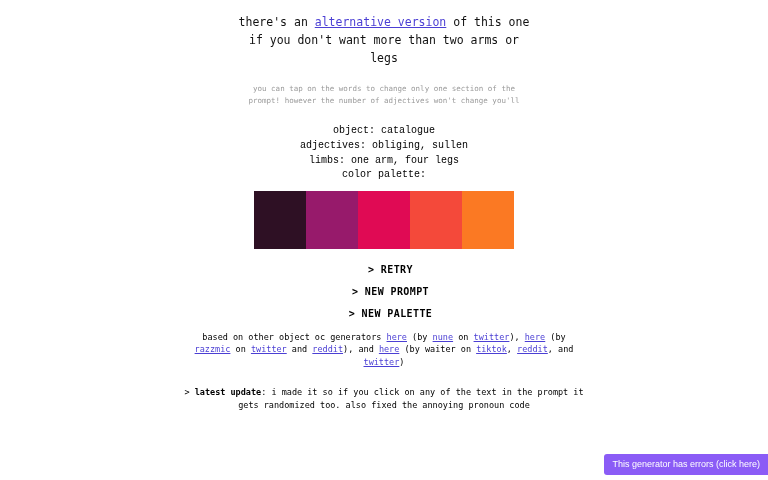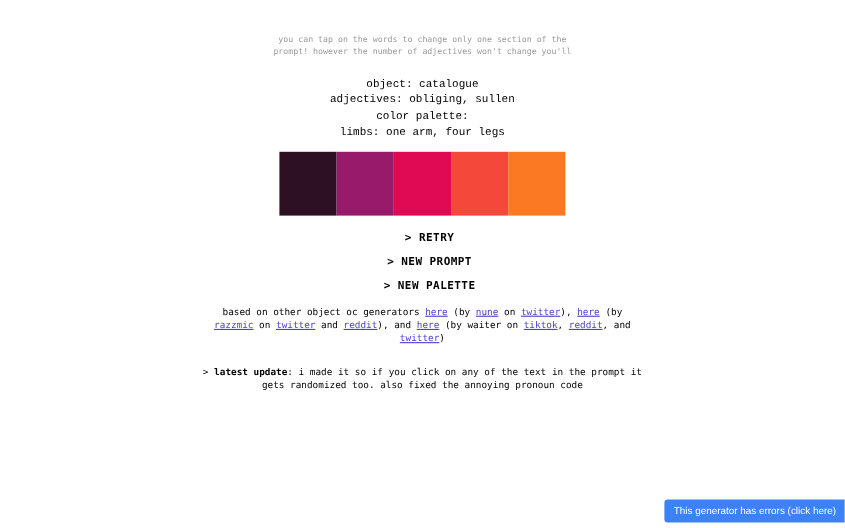--- a/index.html
+++ b/index.html
@@ -113,31 +113,34 @@
     cursor: pointer;
     white-space: nowrap;
   }
 </style>
 </head>
 <body>
 
 <div class="page">
 
 
+  <div class="subtitle">
+    <span>there's an </span><a class="lnk">alternative version</a><span> of this one if you don't want more than two arms or legs</span>
+  </div>
 
   <div class="hint">
     <div>you can tap on the words to change only one section of the</div>
     <div>prompt! however the number of adjectives won't change you'll</div>
   </div>
 
   <div class="prompt">
     <div><span>object: </span><span class="word">catalogue</span></div>
     <div><span>adjectives: </span><span class="word">obliging, sullen</span></div>
+    <div><span>limbs: </span><span class="word">one arm, four legs</span></div>
     <div>color palette:</div>
-    <div><span>limbs: </span><span class="word">one arm, four legs</span></div>
   </div>
 
   <div class="palette">
     <div class="swatch" style="background: rgb(46, 16, 36);"></div>
     <div class="swatch" style="background: rgb(151, 26, 107);"></div>
     <div class="swatch" style="background: rgb(224, 10, 84);"></div>
     <div class="swatch" style="background: rgb(244, 73, 58);"></div>
     <div class="swatch" style="background: rgb(251, 121, 35);"></div>
   </div>
 
@@ -149,13 +152,13 @@
 
   <div class="credits"><span>based on other object oc generators </span><a class="lnk">here</a><span> (by </span><a class="lnk">nune</a><span> on </span><a class="lnk">twitter</a><span>), </span><a class="lnk">here</a><span> (by </span><a class="lnk">razzmic</a><span> on </span><a class="lnk">twitter</a><span> and </span><a class="lnk">reddit</a><span>), and </span><a class="lnk">here</a><span> (by waiter on </span><a class="lnk">tiktok</a><span>, </span><a class="lnk">reddit</a><span>, and </span><a class="lnk">twitter</a><span>)</span></div>
 
   <div class="news">
     <div><span>&gt; </span><b>latest update</b><span>: i made it so if you click on any of the text in the prompt it gets randomized too. also fixed the annoying pronoun code</span></div>
     <div></div>
   </div>
 
 </div>
 
-<div class="error-badge" style="background: #3b82f6;">This generator has errors (click here)</div>
+<div class="error-badge" style="background: #8b5cf6;">This generator has errors (click here)</div>
 
 </body></html>

